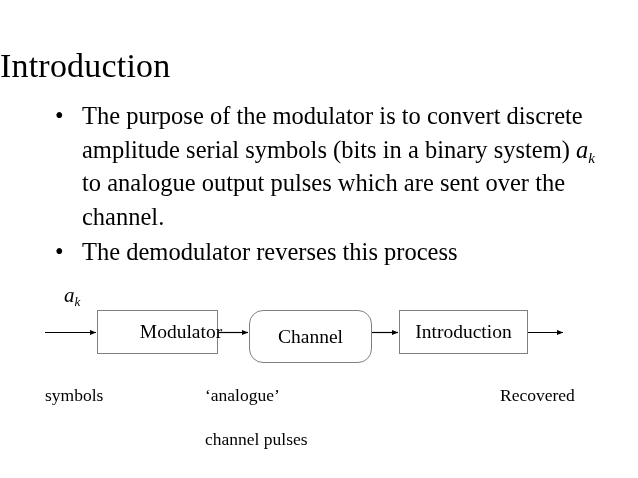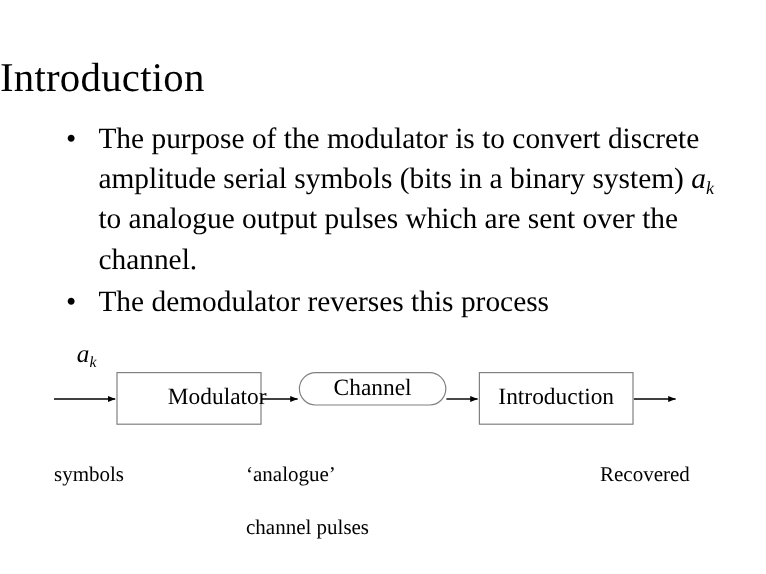--- a/index.html
+++ b/index.html
@@ -102,21 +102,21 @@
     border: 1px solid #808080;
     background: #ffffff;
     display: flex;
     align-items: center;
     justify-content: center;
     font-size: 19.5px;
     line-height: 22px;
     color: #000000;
   }
   .box-modulator   { left: 97px;  top: 310px; width: 121px; height: 44px; padding-left: 47px; }
-  .box-channel     { left: 249px; top: 310px; width: 123px; height: 28px; border-radius: 14px; }
+  .box-channel     { left: 249px; top: 310px; width: 123px; height: 53px; border-radius: 14px; }
   .box-demodulator { left: 399px; top: 310px; width: 129px; height: 44px; }
 
   
   .caption {
     position: absolute;
     font-size: 17.5px;
     line-height: 22px;
     color: #000000;
     white-space: pre-line;
   }

